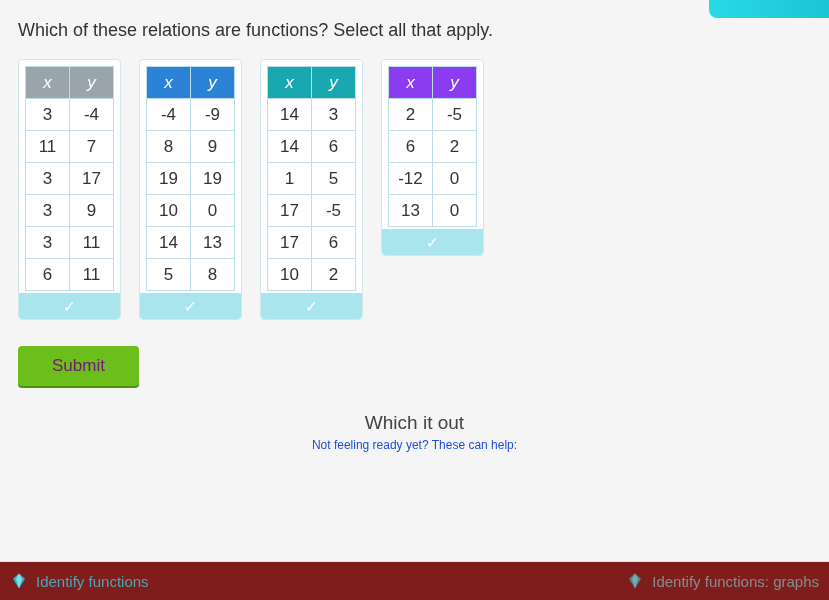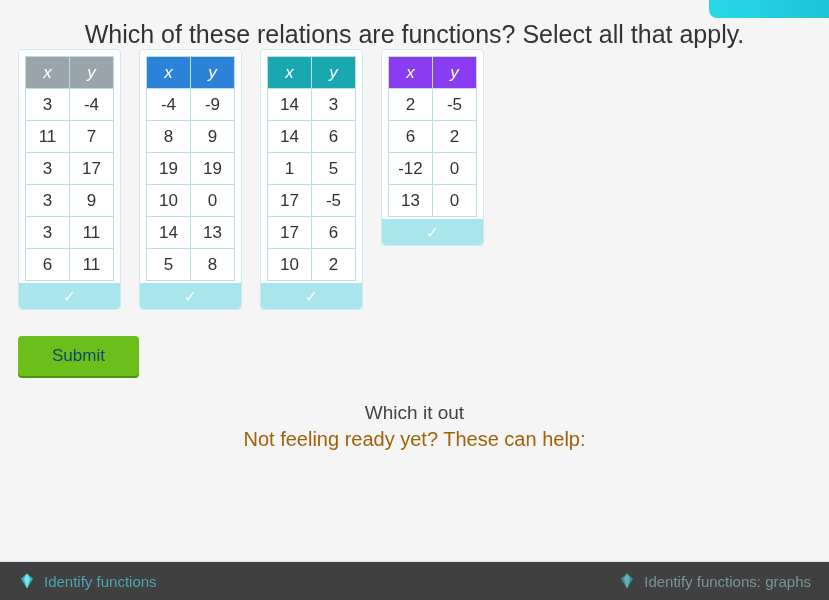--- a/index.html
+++ b/index.html
@@ -15,23 +15,23 @@
       position: absolute;
       top: 0; right: 0;
       width: 120px; height: 18px;
       background: linear-gradient(90deg, #28d9e8, #1cc4d6);
       border-bottom-left-radius: 8px;
     }
     .content {
       padding: 20px 18px 0 18px;
     }
     .question {
-      font-size: 25px;
+      font-size: 18px;
       color: #333;
-      text-align: center;
+      margin-bottom: 18px;
     }
     .tables-row {
       display: flex;
       gap: 18px;
       align-items: flex-start;
     }
     .table-card {
       background: #fff;
       border: 1px solid #d0e8ec;
       border-radius: 4px;
@@ -71,42 +71,42 @@
       border-bottom-right-radius: 4px;
       display: flex;
       align-items: center;
       justify-content: center;
       color: #fff;
       font-size: 16px;
     }
     .submit-btn {
       margin-top: 26px;
       background: #6cbf1a;
-      color: #0c4a6e;
+      color: #701a75;
       border: none;
       border-radius: 4px;
       padding: 10px 34px;
       font-size: 17px;
       cursor: pointer;
       box-shadow: 0 2px 0 #4f920f;
     }
     .help-section {
       text-align: center;
       margin-top: 26px;
       color: #444;
     }
     .help-title { font-size: 19px; margin-bottom: 4px; }
-    .help-sub { font-size: 20px; color: #a16207; }
+    .help-sub { font-size: 12px; color: #1d4ed8; }
     .bottom-links {
       position: absolute;
       bottom: 0; left: 0; right: 0;
       display: flex;
       justify-content: space-between;
-      padding: 10px 18px;
-      background: #404040;
+      padding: 10px 10px;
+      background: #7f1d1d;
       border-top: 1px solid #d9e4e6;
     }
     .skill-link {
       display: flex;
       align-items: center;
       gap: 8px;
       font-size: 15px;
       color: #4aa6b0;
       cursor: pointer;
     }

